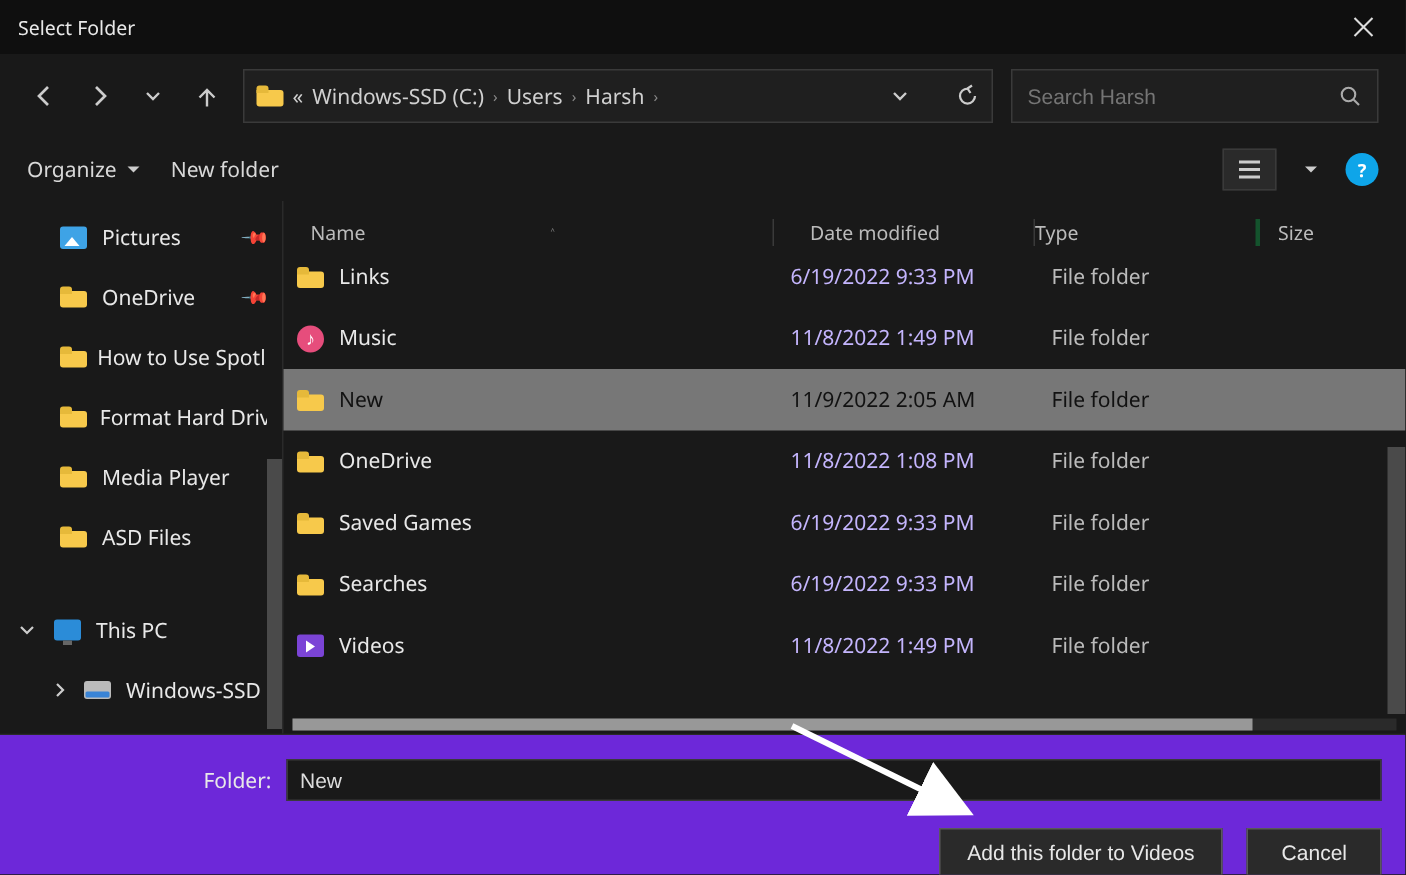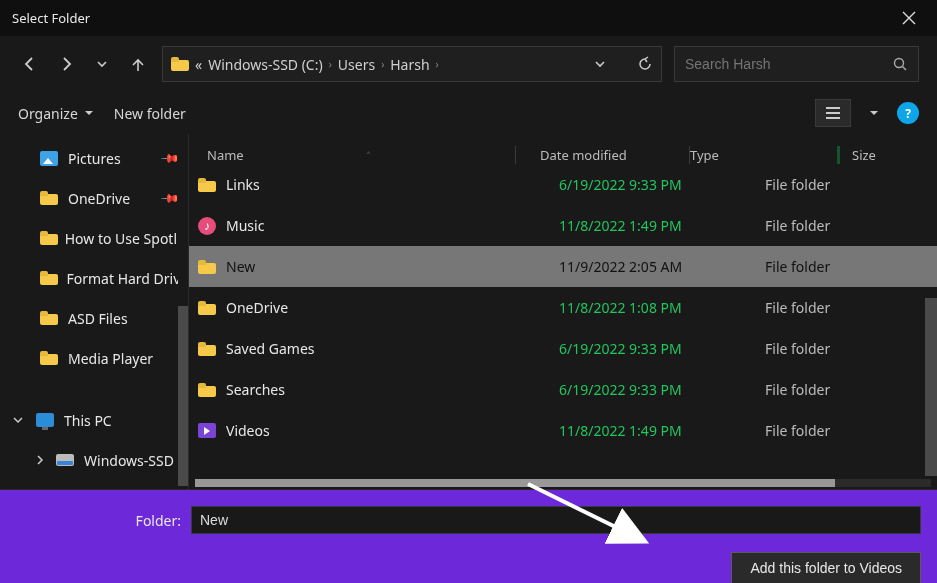--- a/index.html
+++ b/index.html
@@ -133,25 +133,24 @@
 .col-date { width: 174px; border-left: 1px solid #3a3a3a; padding-left: 24px; }
 .col-type { width: 148px; border-left: 1px solid #3a3a3a; padding-left: 0; }
 .col-size { flex: 1; border-left: 3px solid #14532d; padding-left: 12px; }
 .sort-ind { margin-left: 120px; color: #888; font-size: 10px; }
 .rows { }
 .row {
   height: 41px;
   display: flex;
   align-items: center;
   cursor: pointer;
-  gap: 32px;
 }
 .row.sel { background: #777; color: #111; }
 .row .c-name { width: 326px; padding-left: 9px; display: flex; align-items: center; gap: 10px; }
-.row .c-date { width: 174px; padding-left: 12px; color: #22c55e; }
+.row .c-date { width: 174px; padding-left: 12px; color: #c4b5fd; }
 .row.sel .c-date, .row.sel .c-type { color: #111; }
 .row .c-type { width: 148px; padding-left: 12px; color: #bbb; }
 .hscroll {
   position: absolute; bottom: 2px; left: 6px; right: 6px; height: 8px;
   background: #2a2a2a;
 }
 .hscroll .thumb { position: absolute; left: 0; top: 0; height: 8px; width: 640px; background: #989898; }
 .pane-vscroll { position: absolute; right: 0; top: 30px; bottom: 14px; width: 12px; }
 .pv-thumb { position: absolute; top: 134px; width: 12px; height: 178px; background: #4a4a4a; right: 0; }
 .footer {
@@ -326,25 +325,25 @@
       <div class="sidebar-item">
         <span class="folder-ico"></span>
         <span class="lbl" style="margin-left:0">How to Use Spotlight</span>
       </div>
       <div class="sidebar-item">
         <span class="folder-ico"></span>
         <span class="lbl" style="margin-left:0">Format Hard Drive</span>
       </div>
       <div class="sidebar-item">
         <span class="folder-ico"></span>
+        <span class="lbl" style="margin-left:0">Media Player</span>
+      </div>
+      <div class="sidebar-item">
+        <span class="folder-ico"></span>
         <span class="lbl" style="margin-left:0">ASD Files</span>
-      </div>
-      <div class="sidebar-item">
-        <span class="folder-ico"></span>
-        <span class="lbl" style="margin-left:0">Media Player</span>
       </div>
       <div class="gap"></div>
       <div class="sidebar-item" style="padding-left:14px">
         <svg class="sb-chevron" style="left:-2px; position:relative" width="12" height="12" viewBox="0 0 12 12">
             <path d="M2 4 L6 8 L10 4" stroke="#ccc" stroke-width="1.5" fill="none"></path>
           </svg>
         <span class="monitor-ico"></span>
         <span>This PC</span>
       </div>
       <div class="sidebar-item" style="padding-left:34px">
@@ -437,20 +436,21 @@
   </div>
 </div>
 
 <div class="footer">
   <div class="folder-line">
     <span class="lbl">Folder:</span>
     <input class="folder-input" value="New" style="">
   </div>
   <div class="buttons">
     <button class="btn primary">Add this folder to Videos</button>
+    <button class="btn">Cancel</button>
   </div>
 </div>
 
 <svg class="annotation-arrow" width="140" height="80" viewBox="0 0 140 80">
   <defs>
       <marker id="ah" markerWidth="10" markerHeight="10" refX="8" refY="5" orient="auto">
         <path d="M0 0 L10 5 L0 10 z" fill="#fff"></path>
       </marker>
     </defs>
   <path d="M8 6 L122 62" stroke="#fff" stroke-width="4" marker-end="url(#ah)"></path>

